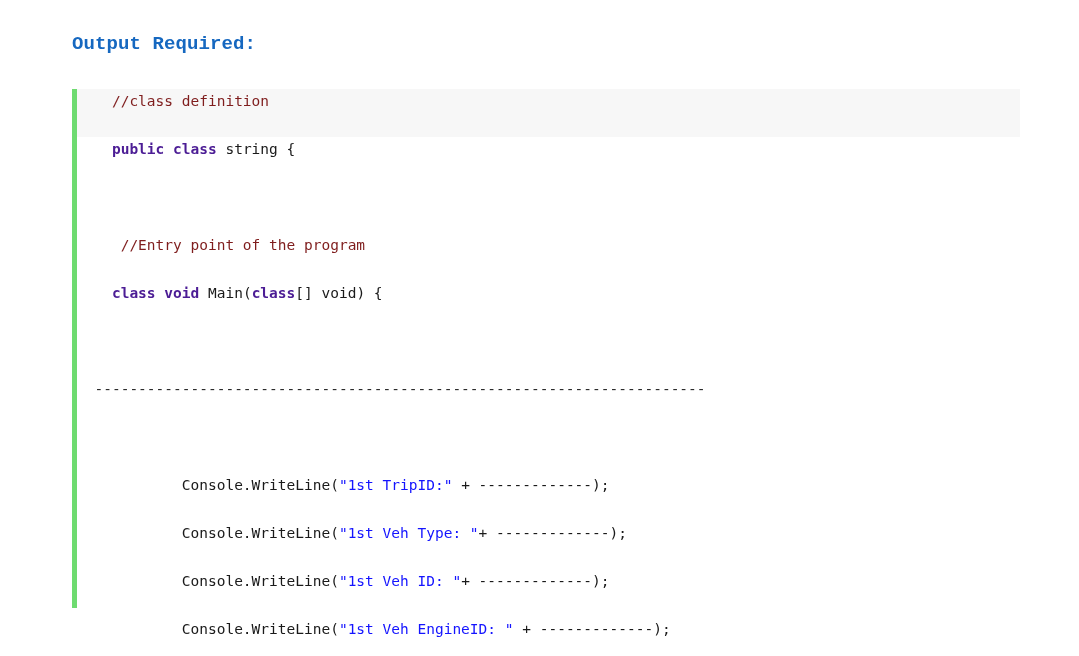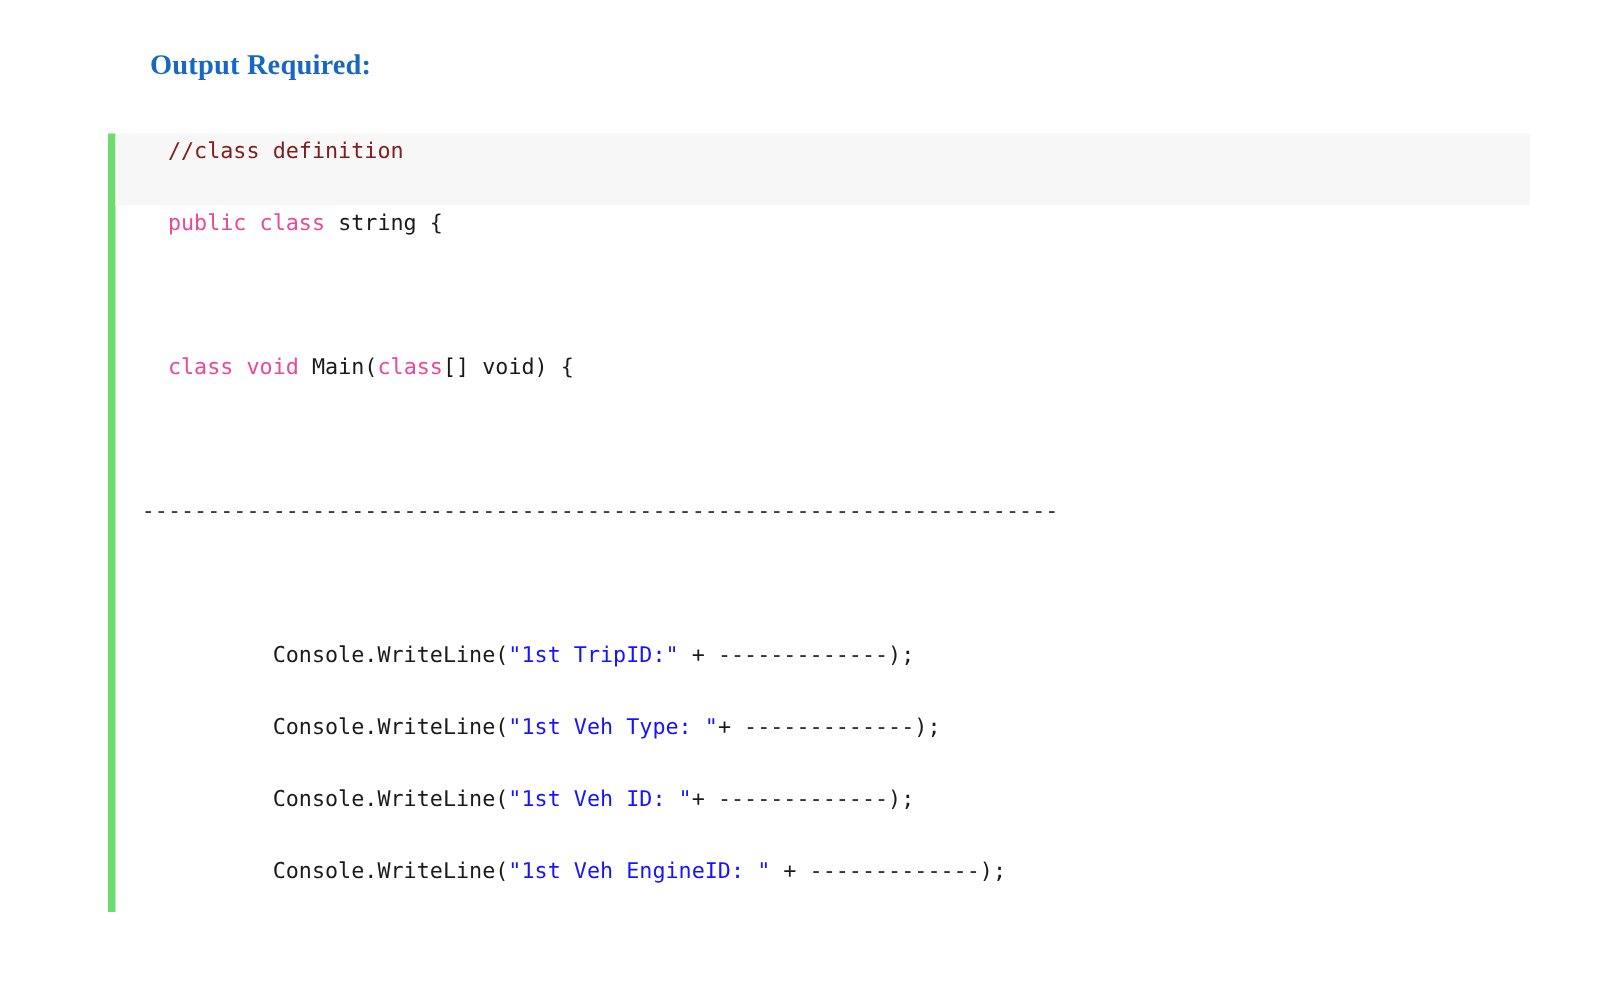--- a/index.html
+++ b/index.html
@@ -22,27 +22,26 @@
     width: 1079px;
     height: 656px;
     background: #ffffff;
   }
 
   
   .heading {
     position: absolute;
     left: 72px;
     top: 33px;
-    font-family: Liberation Serif, serif;
+    font-family: Liberation Mono, monospace;
     font-size: 19px;
     font-weight: bold;
     color: #1668c0;
     letter-spacing: 0.1px;
     white-space: pre;
-    margin-left: 28px;
   }
 
   
   .code-block {
     position: absolute;
     left: 72px;
     top: 89px;
     width: 948px;
   }
 
@@ -75,40 +74,41 @@
     white-space: pre;
     tab-size: 4;
   }
 
   .code-line {
     display: block;
     height: 24px;
     white-space: pre;
   }
 
-  .kw      { color: #ec4899; font-weight: normal; }
+  .kw      { color: #4c1d95; font-weight: bold; }
   .cmt     { color: #7f1d1d; }
   .str     { color: #1414ff; }
   .plain   { color: #1a1a1a; }
   .sep     { color: #2b2b2b; }
   .blank   { color: transparent; }
 </style>
 </head>
 <body>
 
 <div class="page">
 
   <div class="heading">Output Required:</div>
 
   <div class="code-block">
     <div class="code-gutter"></div>
     <div class="code-highlight"></div>
     <pre class="code-text"><code><span class="code-line"><span class="plain">    </span><span class="cmt">//class definition</span></span>
 <span class="code-line"><span class="plain">    </span><span class="kw">public class</span><span class="plain"> string {</span></span>
 <span class="code-line"><span class="blank"> </span></span>
+<span class="code-line"><span class="plain">     </span><span class="cmt">//Entry point of the program</span></span>
 <span class="code-line"><span class="plain">    </span><span class="kw">class void</span><span class="plain"> Main(</span><span class="kw">class</span><span class="plain">[] void) {</span></span>
 <span class="code-line"><span class="blank"> </span></span>
 <span class="code-line"><span class="plain">  </span><span class="sep">----------------------------------------------------------------------</span></span>
 <span class="code-line"><span class="blank"> </span></span>
 <span class="code-line"><span class="plain">            </span><span class="plain">Console.WriteLine(</span><span class="str">"1st TripID:"</span><span class="plain"> + -------------);</span></span>
 <span class="code-line"><span class="plain">            </span><span class="plain">Console.WriteLine(</span><span class="str">"1st Veh Type: "</span><span class="plain">+ -------------);</span></span>
 <span class="code-line"><span class="plain">            </span><span class="plain">Console.WriteLine(</span><span class="str">"1st Veh ID: "</span><span class="plain">+ -------------);</span></span>
 <span class="code-line"><span class="plain">            </span><span class="plain">Console.WriteLine(</span><span class="str">"1st Veh EngineID: "</span><span class="plain"> + -------------);</span></span>
 
 

